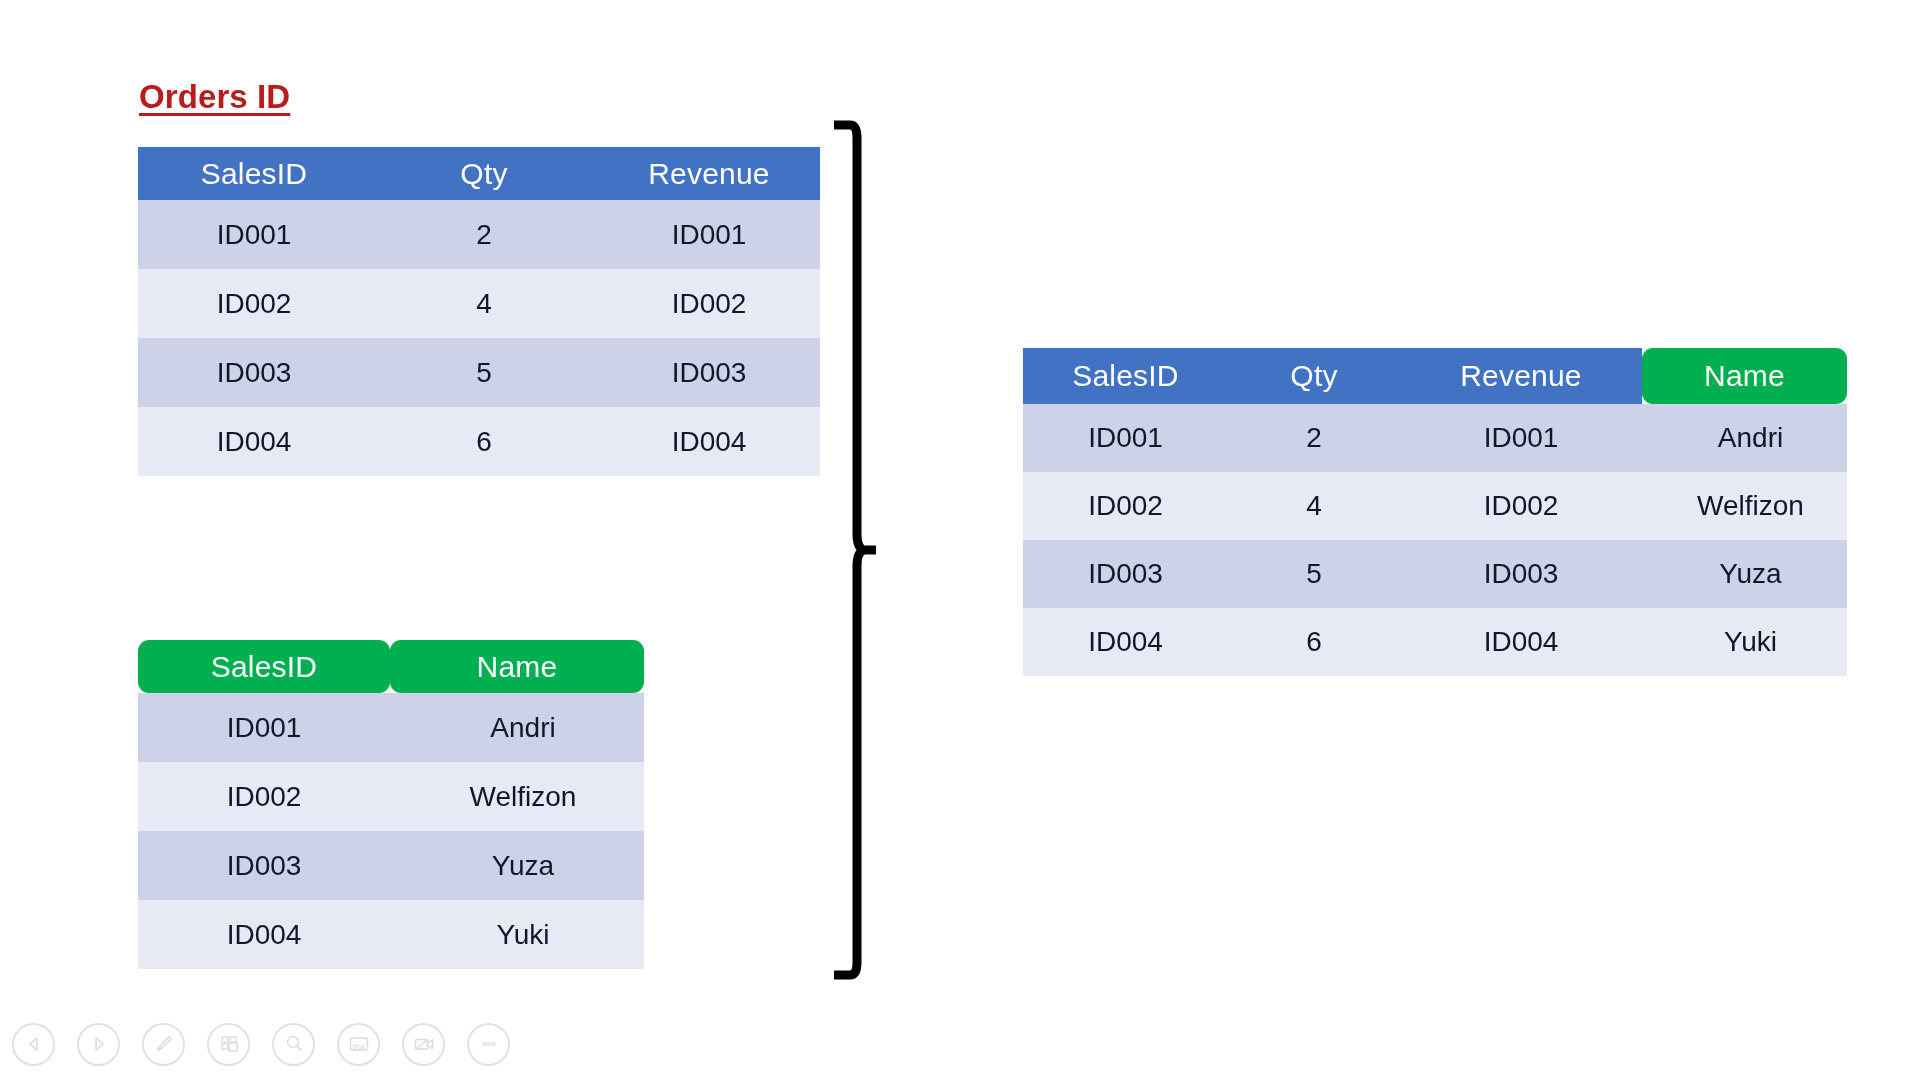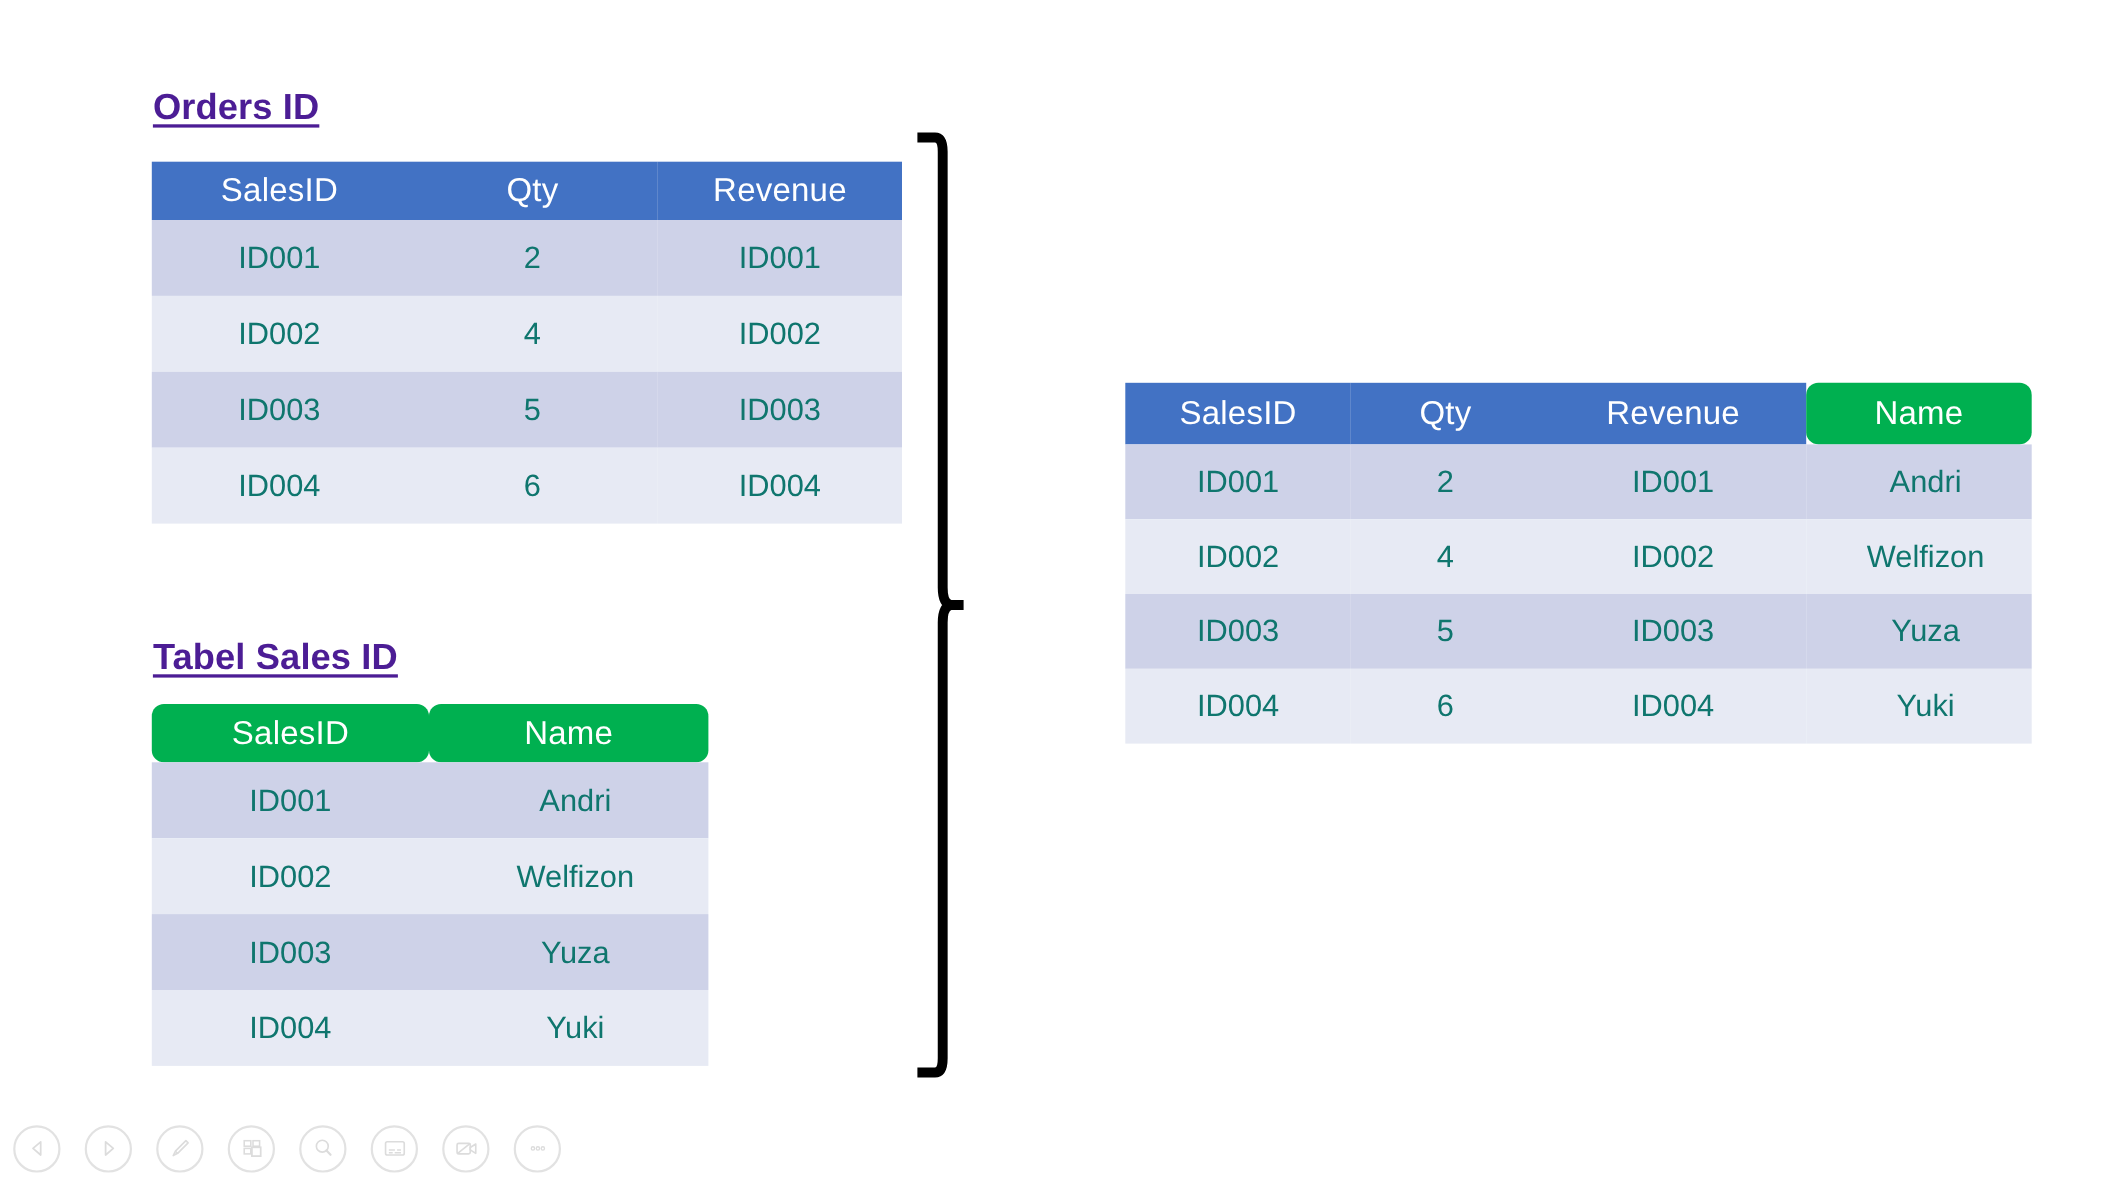--- a/index.html
+++ b/index.html
@@ -20,21 +20,21 @@
     background: #ffffff;
   }
 
   
   .slide-title {
     position: absolute;
     font-family: "Liberation Sans", sans-serif;
     font-weight: bold;
     font-size: 33px;
     line-height: 1.15;
-    color: #4c1d95;
+    color: #b91c1c;
     text-decoration: underline;
     text-underline-offset: 5px;
     text-decoration-thickness: 3px;
     white-space: nowrap;
     letter-spacing: 0.1px;
   }
 
   #title-orders  { left: 139px; top: 78px; }
   #title-sales   { left: 139px; top: 578px; }
 
@@ -60,21 +60,21 @@
     vertical-align: middle;
     font-family: "Liberation Sans", sans-serif;
     letter-spacing: 0.2px;
   }
   .hdr-blue  { background: #4272c4; }
   .hdr-green { background: #00b050; border-radius: 11px; }
 
   .cell {
     height: 69px;
     font-size: 28px;
-    color: #0f766e;
+    color: #0f172a;
     vertical-align: middle;
     font-family: "Liberation Sans", sans-serif;
   }
   .cell.center { text-align: center; }
   .cell.left   { text-align: center; padding-left: 12px; }
 
   .band-a { background: #ced2e8; }
   .band-b { background: #e7eaf4; }
 
   
@@ -135,21 +135,20 @@
   }
   .tb-btn svg { display: block; }
 </style>
 </head>
 <body>
 
 <div id="slide">
 
   <div id="title-orders" class="slide-title">Orders ID</div>
 
-  <div id="title-sales" class="slide-title">Tabel Sales ID</div>
 
   <table id="tbl-orders" class="tbl">
     <colgroup>
         <col class="c1">
         <col class="c2">
         <col class="c3">
       </colgroup>
     <thead>
       <tr>
         <th class="hdr hdr-blue sepr sepb">SalesID</th>

